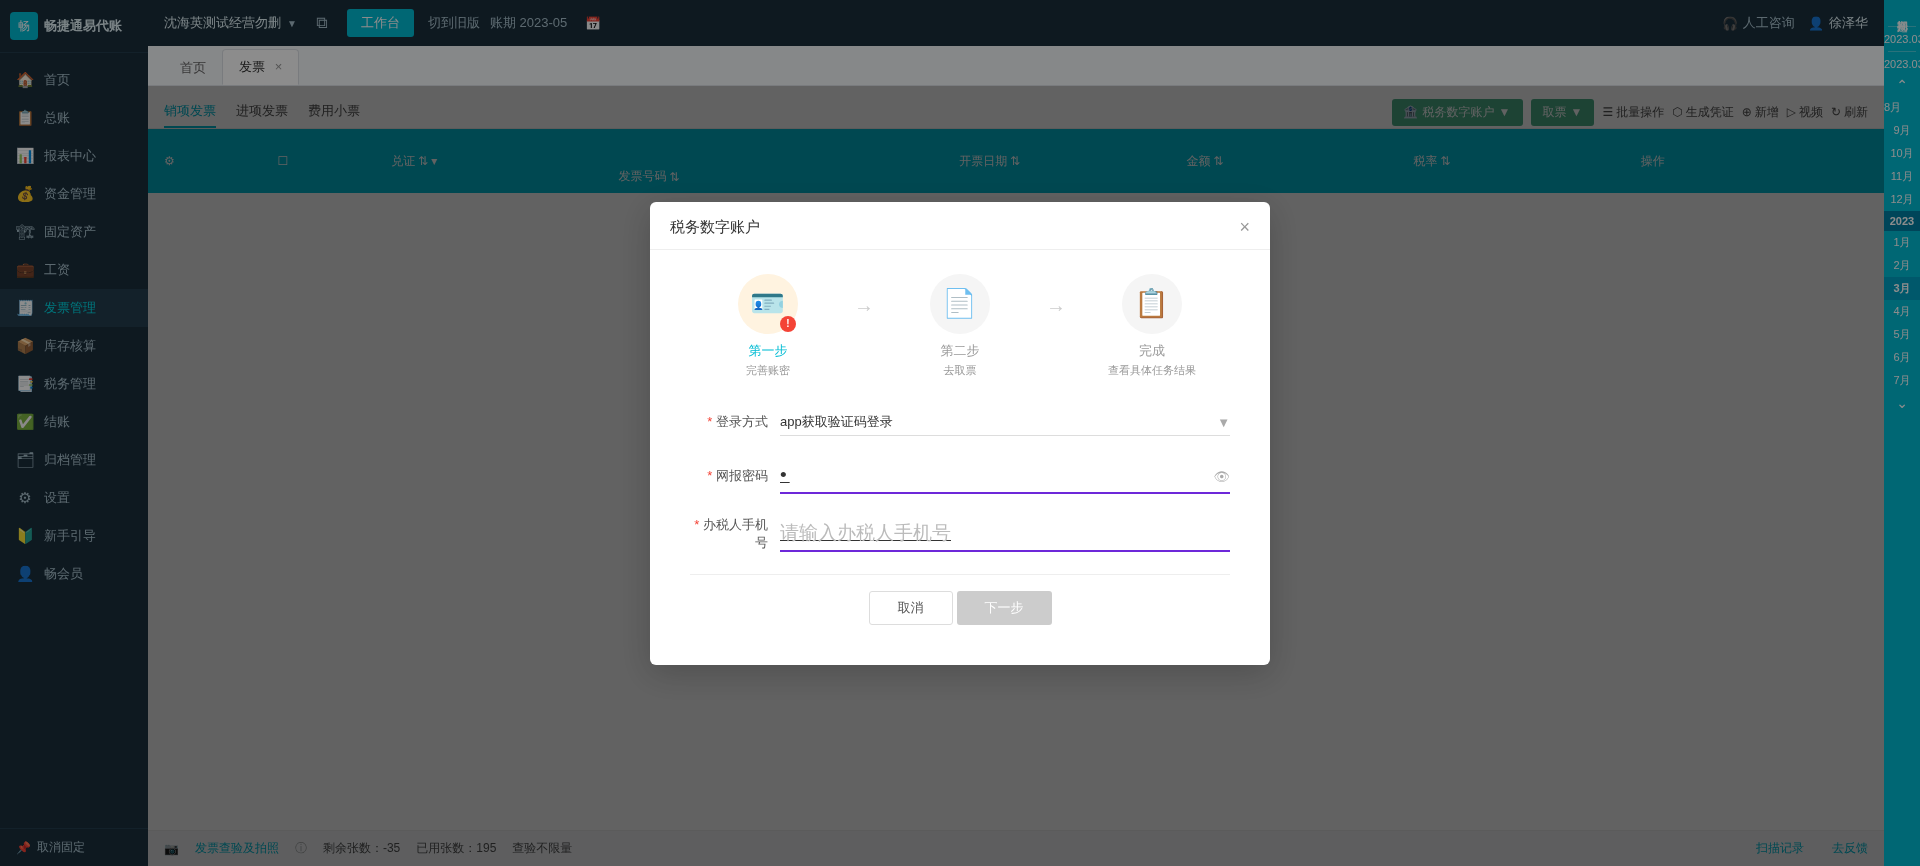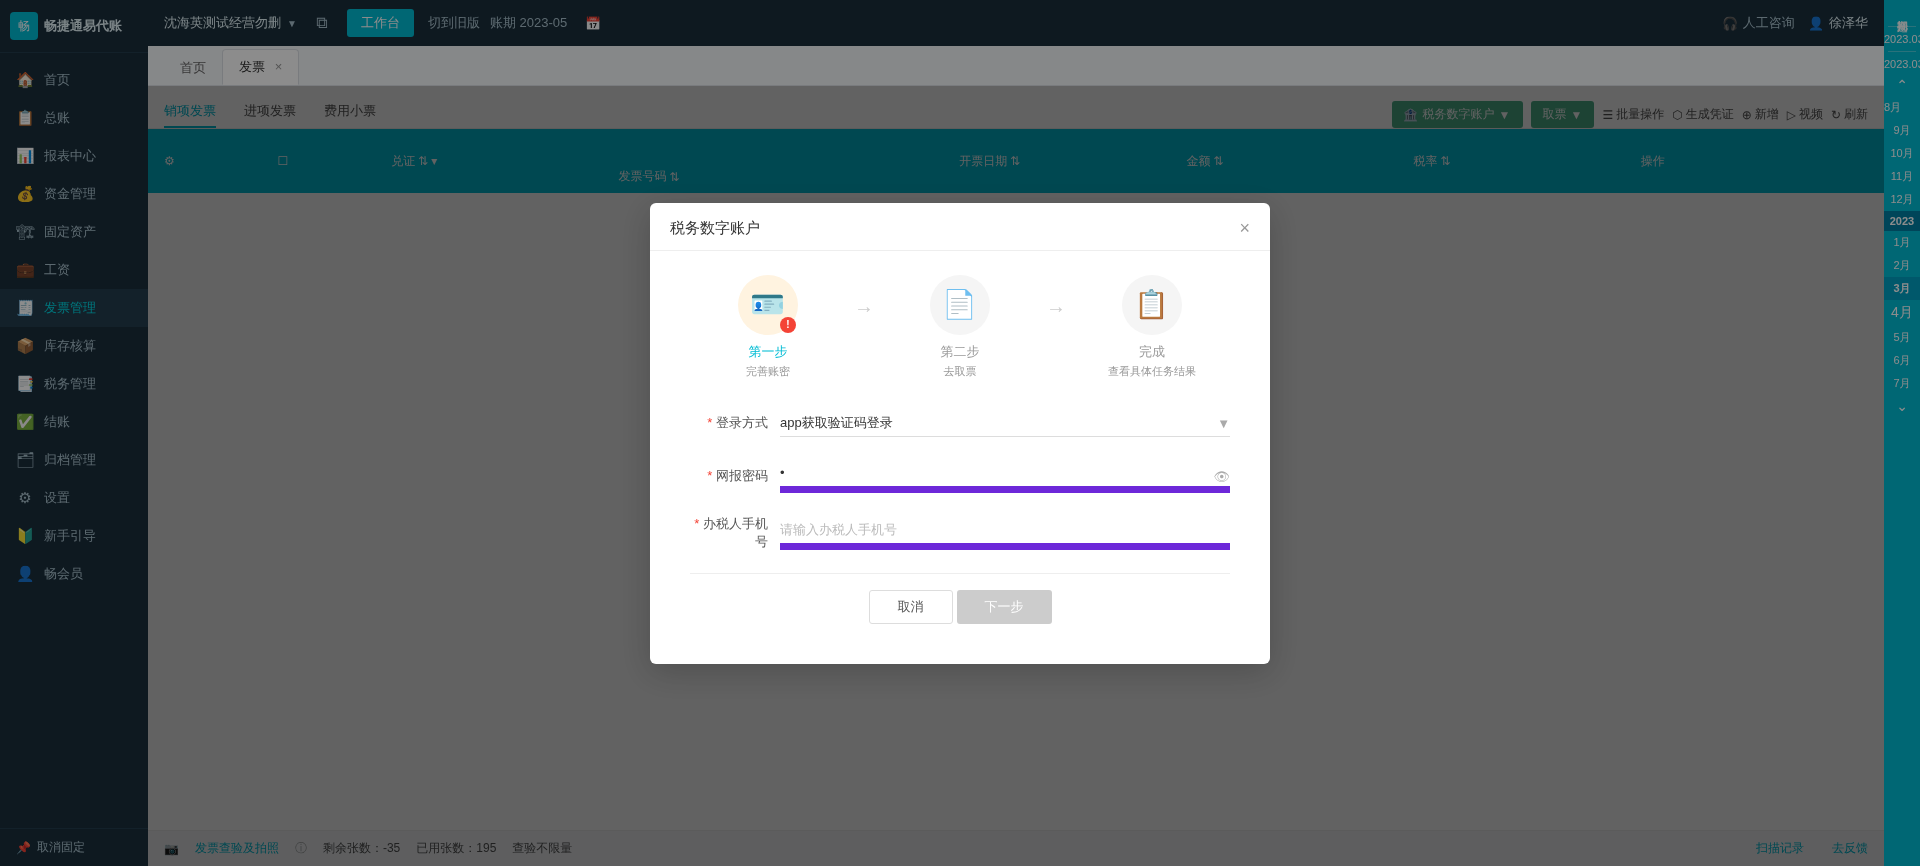--- a/index.html
+++ b/index.html
@@ -37,21 +37,21 @@
 
     
     .content-tabs { height: 40px; background: #f5f7fa; border-bottom: 1px solid #dde1e6; display: flex; align-items: flex-end; padding: 0 16px; }
     .content-tab { padding: 8px 16px; font-size: 13px; cursor: pointer; color: #666; border-radius: 4px 4px 0 0; }
     .content-tab.active { background: white; color: #333; border: 1px solid #dde1e6; border-bottom: 1px solid white; }
 
     
     .page-content { flex: 1; background: white; display: flex; flex-direction: column; overflow: hidden; position: relative; }
 
     
-    .sub-tabs { display: flex; align-items: flex-end; padding: 10px 16px 0; border-bottom: 1px solid #eee; gap: 28px; }
+    .sub-tabs { display: flex; align-items: center; padding: 10px 16px 0; border-bottom: 1px solid #eee; gap: 20px; }
     .sub-tab { padding: 6px 0; font-size: 13px; cursor: pointer; color: #555; border-bottom: 2px solid transparent; }
     .sub-tab.active { color: #00bcd4; border-bottom: 2px solid #00bcd4; }
     .sub-tab-actions { margin-left: auto; display: flex; align-items: center; gap: 8px; }
 
     
     .toolbar { display: flex; align-items: center; padding: 10px 16px; gap: 8px; background: white; border-bottom: 1px solid #eee; }
     .toolbar-search { display: flex; align-items: center; border: 1px solid #ddd; border-radius: 3px; padding: 4px 8px; width: 220px; }
     .toolbar-search input { border: none; outline: none; font-size: 12px; width: 100%; color: #999; }
     .toolbar-search-icon { color: #aaa; font-size: 13px; }
     .toolbar-filter { color: #555; font-size: 12px; cursor: pointer; display: flex; align-items: center; gap: 4px; }
@@ -89,21 +89,21 @@
     .step-label.inactive { color: #999; }
     .step-sub { font-size: 11px; color: #999; margin-top: 3px; }
     .step-arrow { display: flex; align-items: center; padding-top: 20px; color: #ccc; font-size: 20px; margin: 0 8px; }
 
     
     .form-row { display: flex; align-items: center; margin-bottom: 22px; }
     .form-label { width: 90px; text-align: right; font-size: 13px; color: #555; flex-shrink: 0; padding-right: 12px; }
     .form-control { flex: 1; position: relative; }
     .form-select { width: 100%; border: none; border-bottom: 1px solid #ddd; padding: 6px 30px 6px 0; font-size: 13px; color: #333; outline: none; appearance: none; background: transparent; cursor: pointer; }
     .form-select-arrow { position: absolute; right: 0; top: 50%; transform: translateY(-50%); color: #aaa; font-size: 13px; pointer-events: none; }
-    .form-input { width: 100%; border: none; border-bottom: 7px solid #6d28d9; padding: 6px 30px 6px 0; font-size: 13px; color: #333; outline: none; background: transparent; }
+    .form-input { width: 100%; border: none; border-bottom: 2px solid #6d28d9; padding: 6px 30px 6px 0; font-size: 19px; color: #333; outline: none; background: transparent; text-decoration: underline; }
     .form-input::placeholder { color: #bbb; }
     .form-eye { position: absolute; right: 0; top: 50%; transform: translateY(-50%); color: #aaa; font-size: 13px; cursor: pointer; }
 
     
     .dialog-footer { display: flex; justify-content: center; gap: 4px; padding: 16px 0 20px; border-top: 1px solid #eee; margin-top: 10px; }
     .btn-cancel { padding: 7px 28px; border: 1px solid #ddd; border-radius: 3px; background: white; color: #555; font-size: 13px; cursor: pointer; }
     .btn-next { padding: 7px 28px; border: none; border-radius: 3px; background: #ccc; color: white; font-size: 13px; cursor: pointer; }
 
     
     .bottom-bar { position: absolute; bottom: 0; left: 0; right: 0; height: 36px; background: #f5f7fa; border-top: 1px solid #eee; display: flex; align-items: center; padding: 0 16px; gap: 16px; font-size: 12px; color: #555; }
@@ -351,21 +351,21 @@
     <div style="color:white;font-size:14px;padding:3px 0; text-align:center; cursor:pointer;">⌃</div>
     <div style="color:white;font-size:11px;padding:4px 0; text-align:left; width:100%;">8月</div>
     <div style="color:white;font-size:11px;padding:4px 0; text-align:center; width:100%;">9月</div>
     <div style="color:white;font-size:11px;padding:4px 0; text-align:center; width:100%;">10月</div>
     <div style="color:white;font-size:11px;padding:4px 0; text-align:center; width:100%;">11月</div>
     <div style="color:white;font-size:11px;padding:4px 0; text-align:center; width:100%;">12月</div>
     <div style="color:white;font-size:11px;padding:4px 2px; text-align:center; width:100%; background:#007fa3; font-weight:bold;">2023</div>
     <div style="color:white;font-size:11px;padding:4px 0; text-align:center; width:100%;">1月</div>
     <div style="color:white;font-size:11px;padding:4px 0; text-align:center; width:100%;">2月</div>
     <div style="color:white;font-size:11px;padding:4px 0; text-align:center; width:100%; background:#00a0c4; font-weight:bold;">3月</div>
-    <div style="color:white;font-size:14px;padding:4px 0; text-align:center; width:100%;">4月</div>
+    <div style="color:white;font-size:11px;padding:4px 0; text-align:center; width:100%;">4月</div>
     <div style="color:white;font-size:11px;padding:4px 0; text-align:center; width:100%;">5月</div>
     <div style="color:white;font-size:11px;padding:4px 0; text-align:center; width:100%;">6月</div>
     <div style="color:white;font-size:11px;padding:4px 0; text-align:center; width:100%;">7月</div>
     <div style="color:white;font-size:14px;padding:3px 0; text-align:center; cursor:pointer;">⌄</div>
   </div>
 </div>
 
 <div class="overlay">
   <div class="dialog">
 

